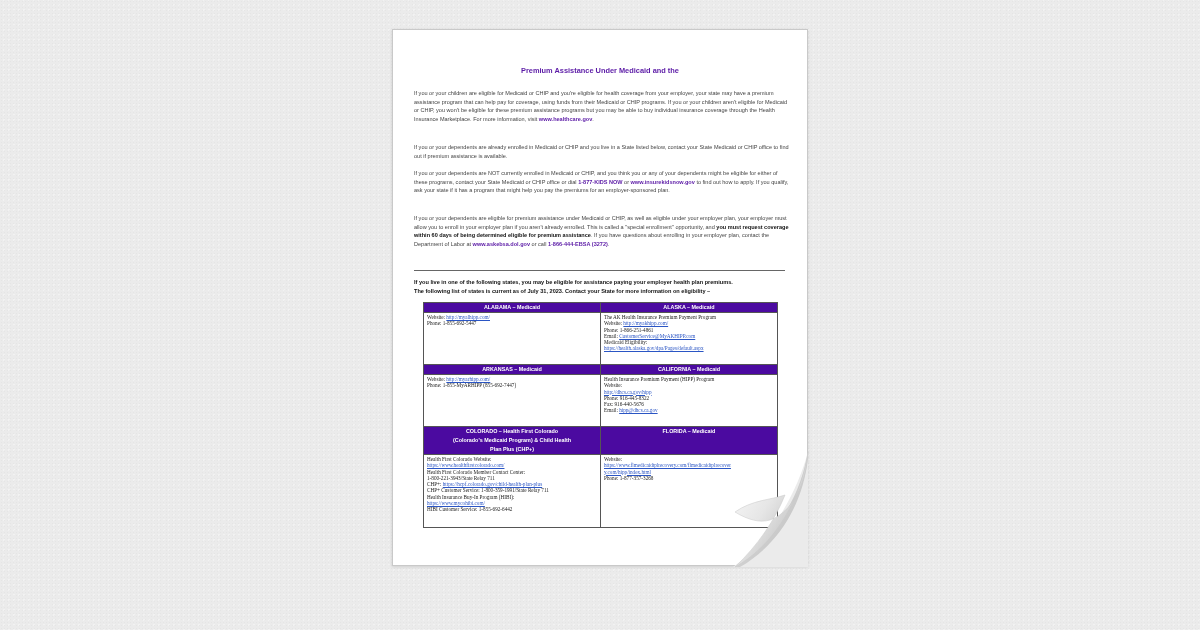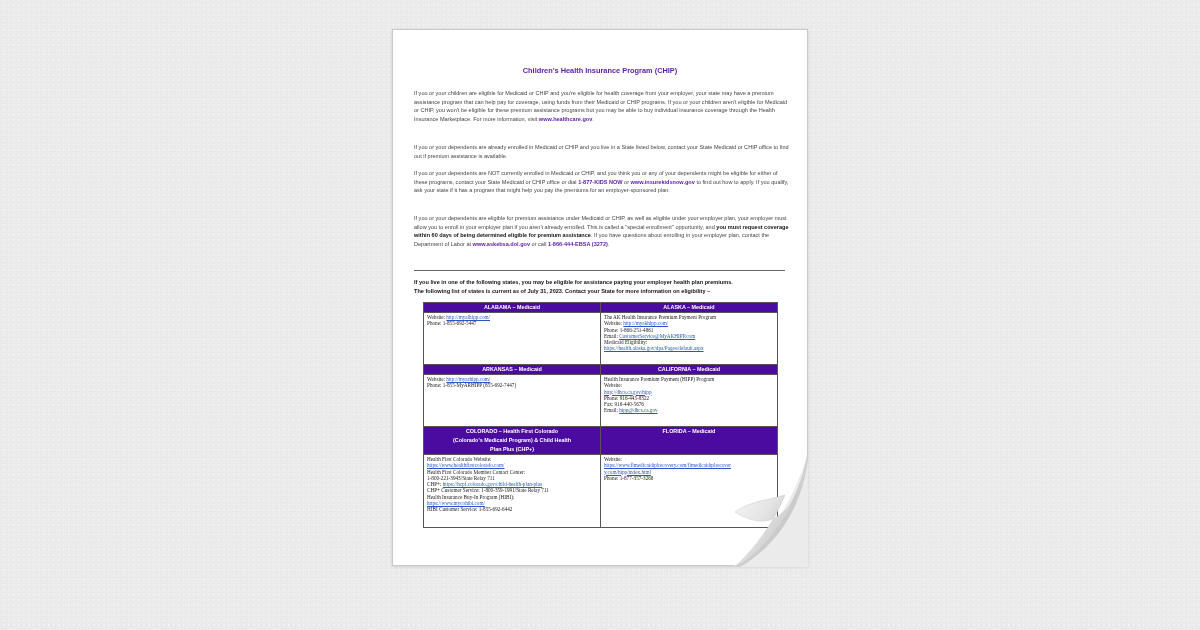--- a/index.html
+++ b/index.html
@@ -64,21 +64,21 @@
   .curl {
     position:absolute; left:0; top:0; width:1200px; height:630px; pointer-events:none;
   }
 </style>
 </head>
 <body>
 
 <div class="page">
 
   <div class="title">
-    <div>Children's Health Insurance Program (CHIP)</div>
+    <div>Premium Assistance Under Medicaid and the</div>
   </div>
 
   <p class="para" style="top:59px;"><span>If you or your children are eligible for Medicaid or CHIP and you're eligible for health coverage from your employer, your state may have a premium assistance program that can help pay for coverage, using funds from their Medicaid or CHIP programs.  If you or your children aren't eligible for Medicaid or CHIP, you won't be eligible for these premium assistance programs but you may be able to buy individual insurance coverage through the Health Insurance Marketplace.  For more information, visit </span><span class="link">www.healthcare.gov</span><span>.</span></p>
 
   <p class="para" style="top:113px;"><span>If you or your dependents are already enrolled in Medicaid or CHIP and you live in a State listed below, contact your State Medicaid or CHIP office to find out if premium assistance is available.</span></p>
 
   <p class="para" style="top:139px;"><span>If you or your dependents are NOT currently enrolled in Medicaid or CHIP, and you think you or any of your dependents might be eligible for either of these programs, contact your State Medicaid or CHIP office or dial </span><span class="hl">1-877-KIDS NOW</span><span> or </span><span class="link">www.insurekidsnow.gov</span><span> to find out how to apply.  If you qualify, ask your state if it has a program that might help you pay the premiums for an employer-sponsored plan.</span></p>
 
   <p class="para" style="top:184px;"><span>If you or your dependents are eligible for premium assistance under Medicaid or CHIP, as well as eligible under your employer plan, your employer must allow you to enroll in your employer plan if you aren't already enrolled.  This is called a "special enrollment" opportunity, and </span><b>you must request coverage within 60 days of being determined eligible for premium assistance</b><span>.  If you have questions about enrolling in your employer plan, contact the Department of Labor at </span><span class="link">www.askebsa.dol.gov</span><span> or call </span><span class="hl">1-866-444-EBSA (3272)</span><span>.</span></p>
 

